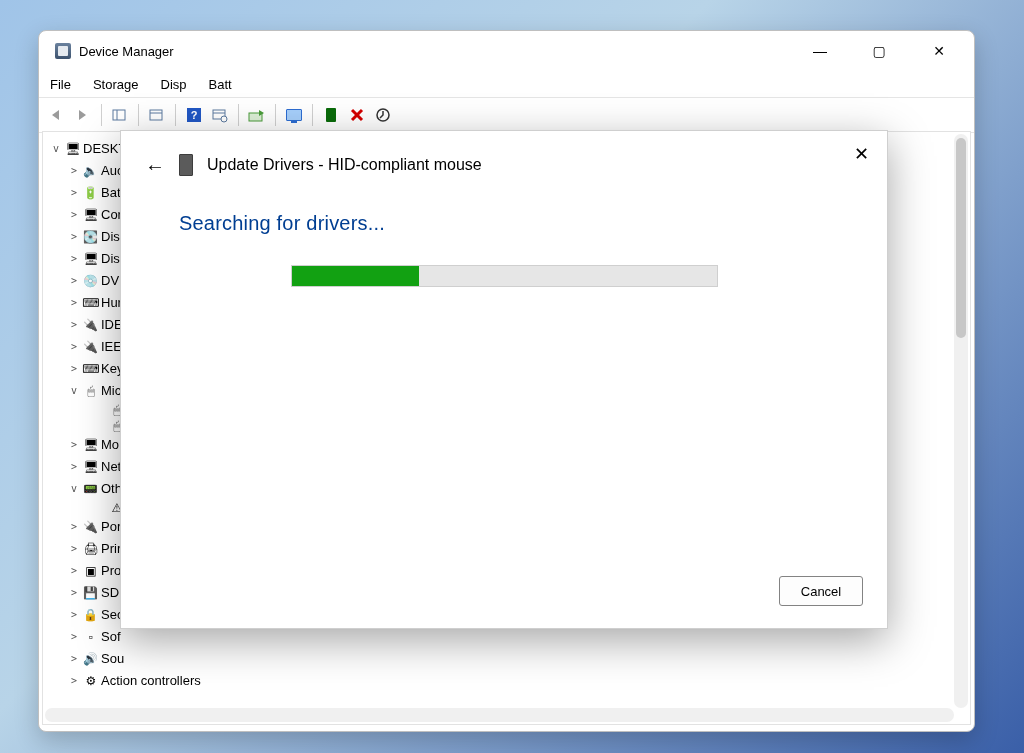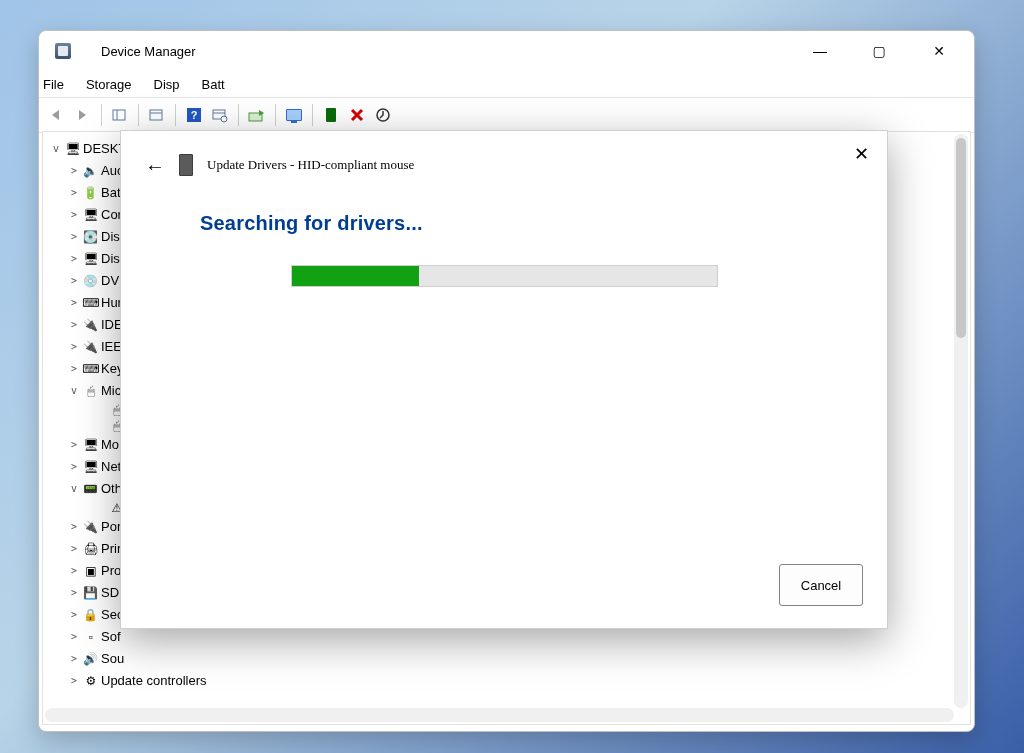--- a/index.html
+++ b/index.html
@@ -1,29 +1,29 @@
 <!DOCTYPE html>
 <html><head>
 <meta charset="utf-8">
 <style>
   html,body{margin:0;padding:0;height:100%;font-family:"Segoe UI",Arial,sans-serif;font-size:14px;color:#000;overflow:hidden;}
   body{background:linear-gradient(135deg,#a0c4e8 0%,#b8d4e8 40%,#3a5fa8 100%);width:1024px;height:753px;position:relative;}
   
   
   .window{position:absolute;left:38px;top:30px;width:935px;height:700px;background:#fff;border:1px solid #bfbfbf;border-radius:8px;box-shadow:0 8px 24px rgba(0,0,0,.2);}
-  .titlebar{height:40px;display:flex;align-items:center;padding:0 10px;gap:22px;}
+  .titlebar{height:40px;display:flex;align-items:center;padding:0 10px;}
   .titlebar .title-icon{width:16px;height:16px;margin:0 8px 0 6px;background:linear-gradient(#6b829e,#3c526e);border-radius:2px;position:relative;}
   .titlebar .title-icon:after{content:"";position:absolute;inset:3px;background:#e5eaf0;border-radius:1px;}
   .titlebar .title-text{font-size:13px;color:#000;}
   .win-controls{margin-left:auto;display:flex;gap:30px;padding-right:10px;}
   .win-controls span{width:30px;text-align:center;font-size:14px;color:#000;}
   .win-controls span.min{letter-spacing:-2px;}
   
   
-  .menubar{height:26px;display:flex;align-items:center;padding:0 4px;gap:22px;font-size:13px;}
+  .menubar{height:26px;display:flex;align-items:center;padding:0 11px;gap:22px;font-size:13px;}
   
   
   .toolbar{height:34px;border-top:1px solid #e5e5e5;border-bottom:1px solid #e5e5e5;display:flex;align-items:center;padding:0 6px;gap:2px;}
   .toolbar .tbtn{width:24px;height:24px;display:flex;align-items:center;justify-content:center;}
   .toolbar .sep{width:1px;height:22px;background:#d0d0d0;margin:0 4px;}
   
   
   .client{position:absolute;left:3px;right:3px;top:100px;bottom:6px;border:1px solid #e2e2e2;background:#fff;overflow:hidden;}
   .tree{position:absolute;left:6px;top:6px;line-height:22px;font-size:13px;white-space:nowrap;}
   .node{display:flex;align-items:center;gap:2px;padding:0 2px;}
@@ -35,27 +35,27 @@
   .scroll-right{position:absolute;top:2px;right:2px;width:14px;bottom:16px;background:#f0f0f0;border-radius:7px;}
   .scroll-thumb{position:absolute;top:4px;left:2px;right:2px;height:200px;background:#c7c7c7;border-radius:5px;}
   .scroll-bottom{position:absolute;left:2px;right:16px;bottom:2px;height:14px;background:#f0f0f0;border-radius:7px;}
   
   
   .dialog{position:absolute;left:120px;top:130px;width:766px;height:497px;background:#fff;box-shadow:0 12px 40px rgba(0,0,0,.35);border:1px solid #cfcfcf;}
   .dlg-close{position:absolute;top:12px;right:18px;font-size:18px;color:#000;cursor:pointer;}
   .dlg-head{display:flex;align-items:center;gap:14px;padding:22px 24px 0 24px;}
   .dlg-back{font-size:20px;color:#000;}
   .dlg-icon{width:12px;height:20px;background:#5b5b5b;border-radius:1px;border:1px solid #3d3d3d;}
-  .dlg-title{font-size:13px;color:#000;font-family:Liberation Serif, serif;}
+  .dlg-title{font-size:16px;color:#000;}
   .dlg-body{padding:36px 58px 0 58px;}
-  .dlg-heading{font-size:20px;color:#003e92;font-weight:700;letter-spacing:.2px;margin-left:21px;}
+  .dlg-heading{font-size:20px;color:#003e92;font-weight:400;letter-spacing:.2px;}
   .progress{margin:30px auto 0 auto;width:425px;height:20px;background:#e6e6e6;border:1px solid #cfcfcf;position:relative;}
   .progress .fill{position:absolute;left:0;top:0;bottom:0;width:30%;background:#12a112;}
   .dlg-foot{position:absolute;right:24px;bottom:22px;}
-  .dlg-btn{min-width:84px;height:42px;background:#fdfdfd;border:1px solid #838383;border-radius:3px;font-size:13px;cursor:pointer;}
+  .dlg-btn{min-width:84px;height:30px;background:#fdfdfd;border:1px solid #838383;border-radius:3px;font-size:13px;cursor:pointer;}
   
   
   .i-monitor{width:14px;height:10px;border:1px solid #2d6dd2;border-radius:1px;background:#a6cffb;position:relative;}
   .i-monitor:after{content:"";position:absolute;left:4px;bottom:-3px;width:6px;height:2px;background:#2d6dd2;}
 </style>
 </head>
 <body>
 
 <div class="window">
 
@@ -270,21 +270,21 @@
             <span>Sof</span>
           </div>
           <div class="node lvl2">
             <span class="exp">&gt;</span>
             <span class="ticon">🔊</span>
             <span>Sou</span>
           </div>
           <div class="node lvl2">
             <span class="exp">&gt;</span>
             <span class="ticon">⚙</span>
-            <span>Update controllers</span>
+            <span>Action controllers</span>
           </div>
         </div>
     </div>
     <div class="scroll-right">
         <div class="scroll-thumb"></div>
       </div>
     <div class="scroll-bottom"></div>
   </div>
 </div>
 

